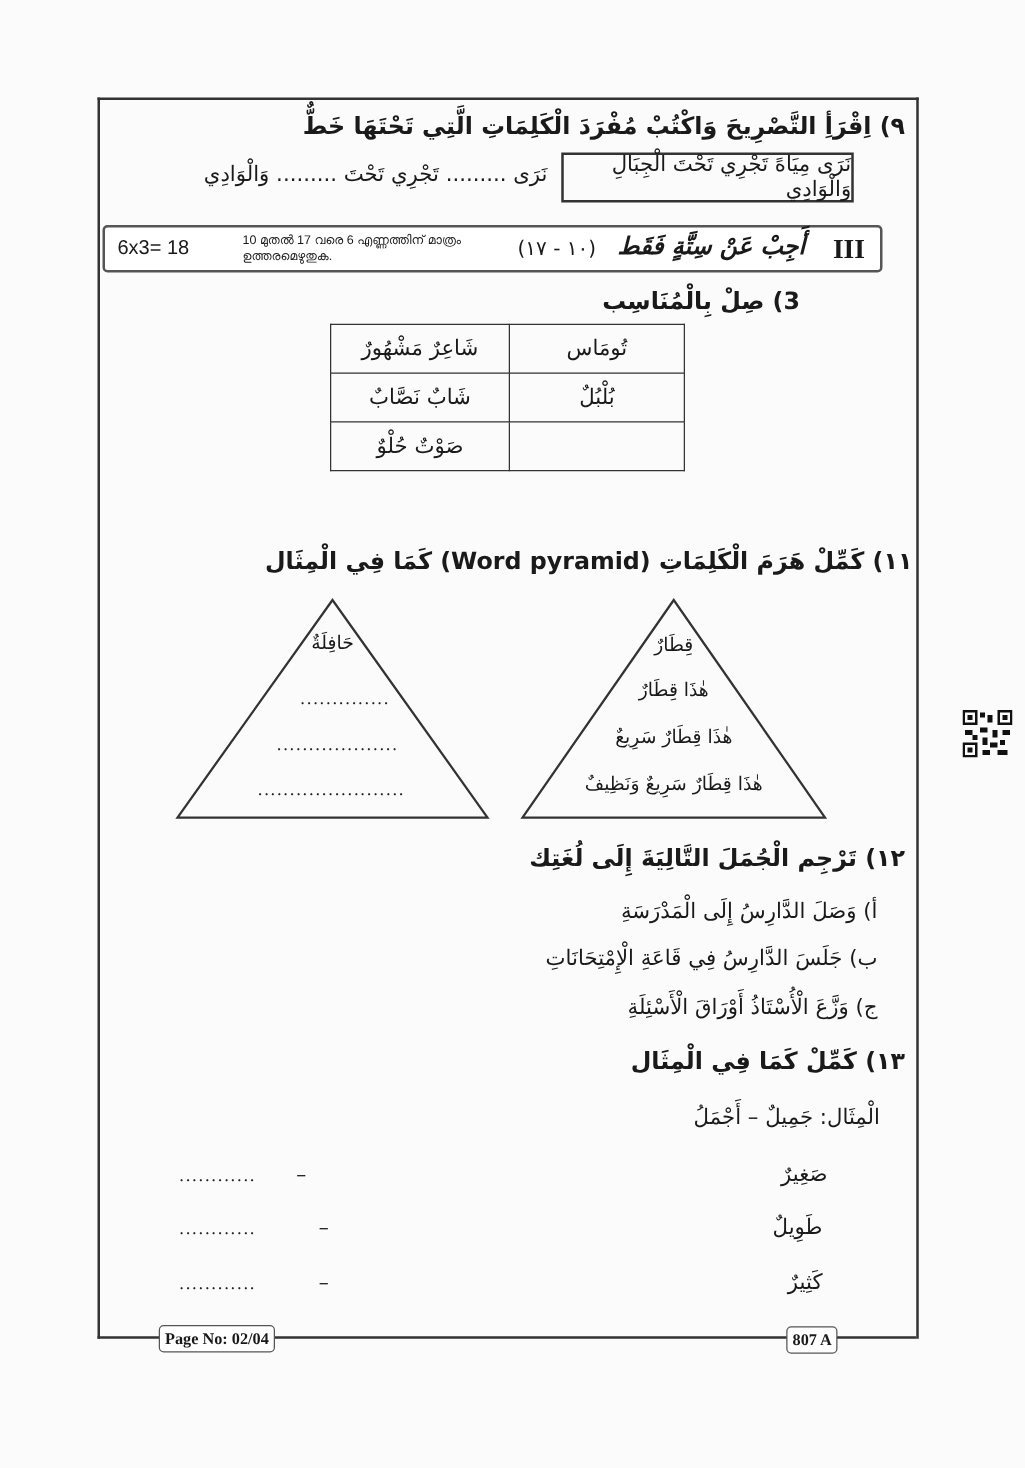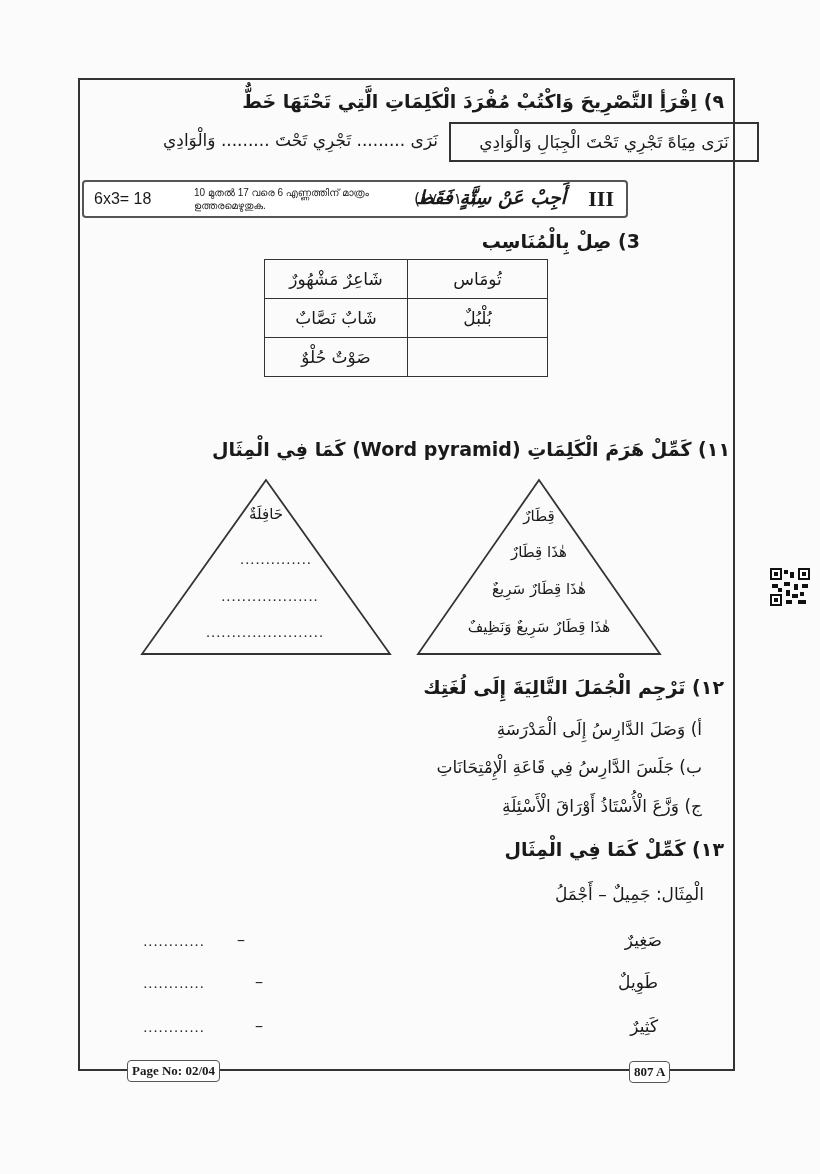--- a/index.html
+++ b/index.html
@@ -5,23 +5,23 @@
   html,body{margin:0;padding:0;}
   body{width:820px;height:1174px;background:#fbfbfb;position:relative;overflow:hidden;
        font-family:"DejaVu Serif",serif;color:#1a1a1a;}
   .frame{position:absolute;left:78px;top:78px;width:653px;height:991px;
          border-top:2px solid #333;border-left:2px solid #333;border-right:2px solid #333;}
   .frame-bottom{position:absolute;left:78px;top:1069px;width:655px;height:0;border-bottom:2px solid #333;}
   .ar{direction:rtl;font-family:"DejaVu Sans",sans-serif;}
   .abs{position:absolute;}
   .q-title{font-size:19px;font-weight:bold;white-space:nowrap;}
   .q-body{font-size:17px;white-space:nowrap;}
-  .box9{position:absolute;left:449px;top:122px;width:310px;height:40px;border:2px solid #333;
+  .box9{position:absolute;left:449px;top:122px;width:234px;height:40px;border:2px solid #333;
         box-sizing:border-box;display:flex;align-items:center;justify-content:center;font-size:17px;}
-  .sect{position:absolute;left:82px;top:180px;width:546px;height:38px;border:2px solid #555;
+  .sect{position:absolute;left:82px;top:180px;width:624px;height:38px;border:2px solid #555;
         border-radius:4px;box-sizing:border-box;background:#fff;}
   .sect .marks{position:absolute;left:10px;top:8px;font-family:"Liberation Sans",sans-serif;font-size:16px;}
   .sect .mal{position:absolute;left:110px;top:4px;font-family:"Liberation Sans",sans-serif;font-size:10px;line-height:13px;width:180px;}
   .sect .range{position:absolute;left:330px;top:7px;font-size:16px;font-family:"DejaVu Sans",sans-serif;}
   .sect .ins{position:absolute;right:60px;top:4px;font-size:19px;font-weight:bold;font-style:italic;}
   .sect .roman{position:absolute;right:12px;top:4px;font-size:22px;font-weight:bold;font-family:"Liberation Serif",serif;text-align:center;}
   table.match{position:absolute;left:264px;top:259px;border-collapse:collapse;}
   table.match td{border:1.5px solid #333;height:38px;text-align:center;font-size:17px;
                  font-family:"DejaVu Sans",sans-serif;direction:rtl;padding:0;}
   table.match td.c1{width:142px;} table.match td.c2{width:139px;}

